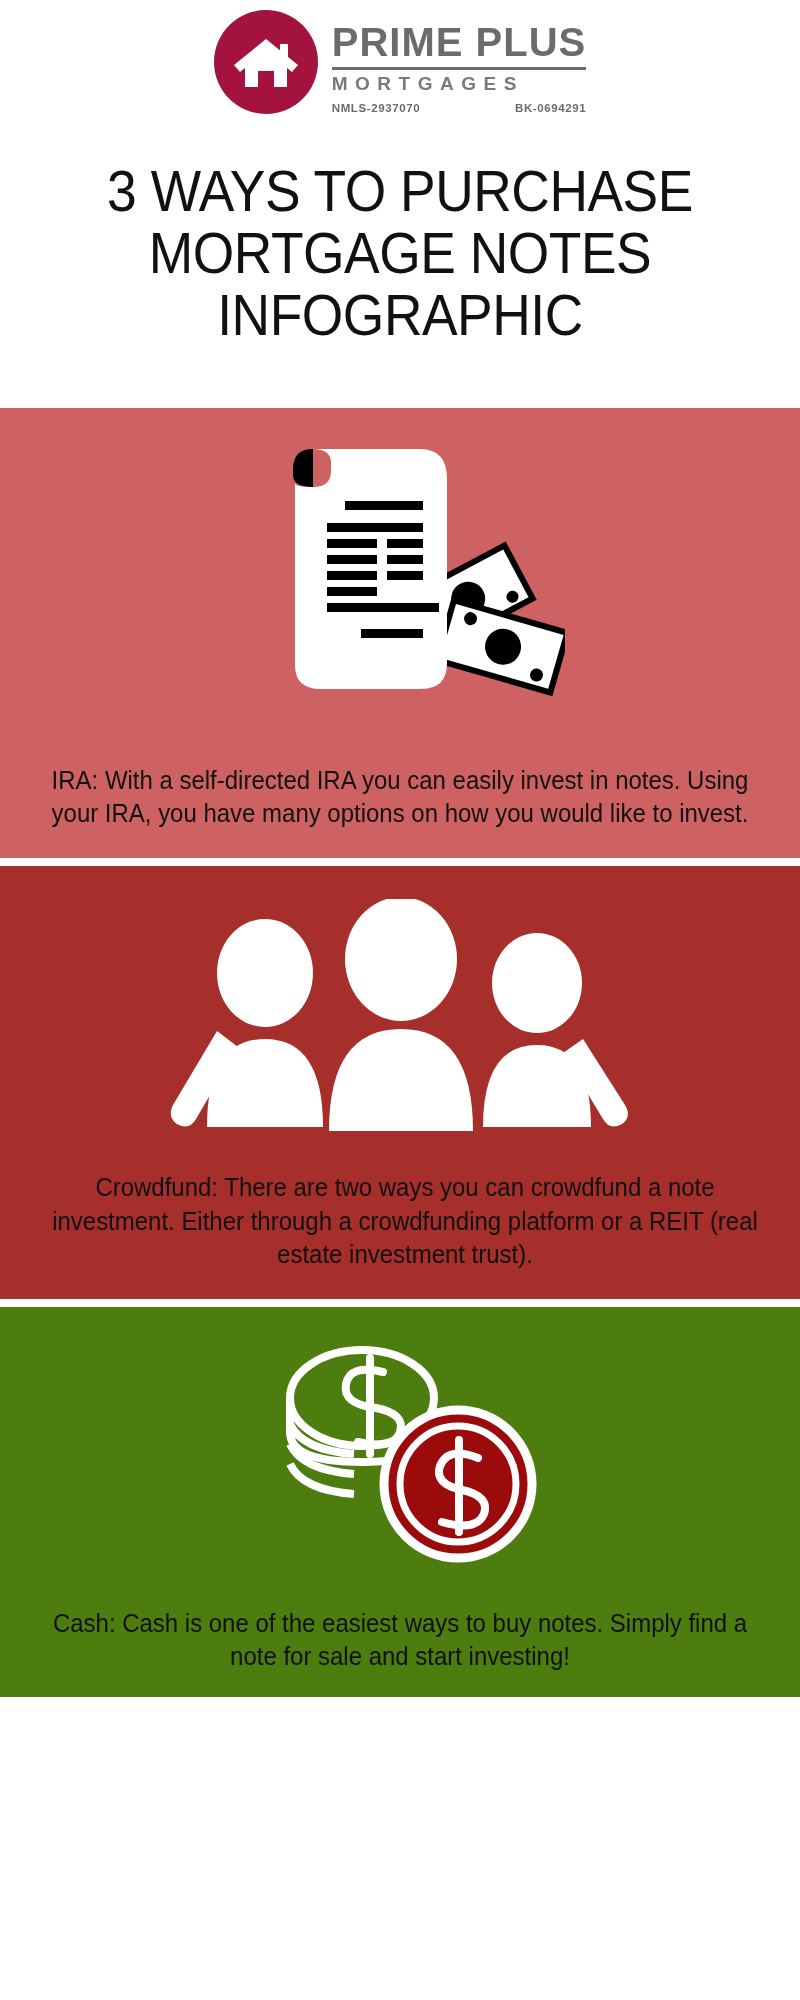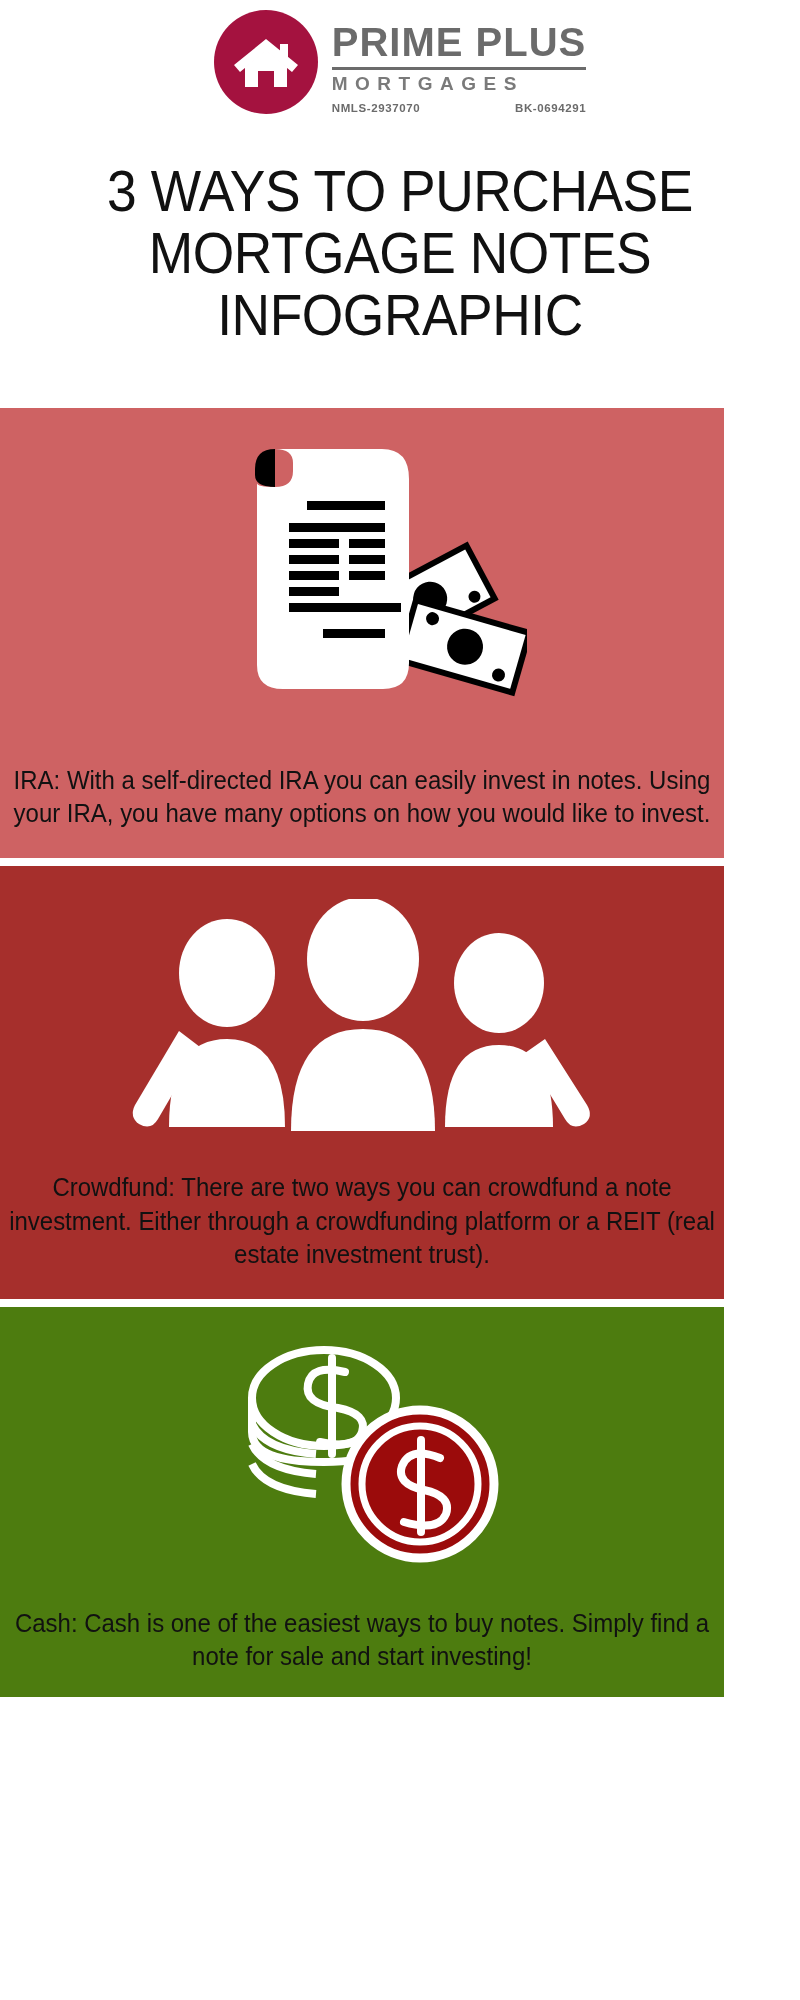--- a/index.html
+++ b/index.html
@@ -99,21 +99,21 @@
   }
 
   
   .panels {
     margin-top: 62px;
     width: 800px;
     display: flex;
     flex-direction: column;
   }
   .panel {
-    width: 724px;
+    width: 800px;
     box-sizing: border-box;
     display: flex;
     flex-direction: column;
     align-items: center;
   }
   .panel-art {
     width: 100%;
     display: flex;
     align-items: center;
     justify-content: center;
@@ -123,21 +123,21 @@
     text-align: center;
     font-family: "Liberation Sans Narrow", "Liberation Sans", sans-serif;
     font-size: 25.5px;
     line-height: 1.30;
     color: #111111;
     padding-bottom: 6px;
     transform: scaleX(0.94);
   }
 
   .panel-ira      { background: #CE6263; }
-  .panel-crowd    { background: #A62F2C; }
+  .panel-crowd    { background: #A62F2C; align-items: flex-end; }
   .panel-cash     { background: #4d7c0f; }
 
   .panel-ira .panel-art    { height: 356px; }
   .panel-crowd .panel-art  { height: 305px; }
   .panel-cash .panel-art   { height: 300px; }
 
   .panel-ira    { padding-bottom: 22px; }
   .panel-crowd  { padding-bottom: 22px; }
   .panel-cash   { padding-bottom: 18px; }
 

